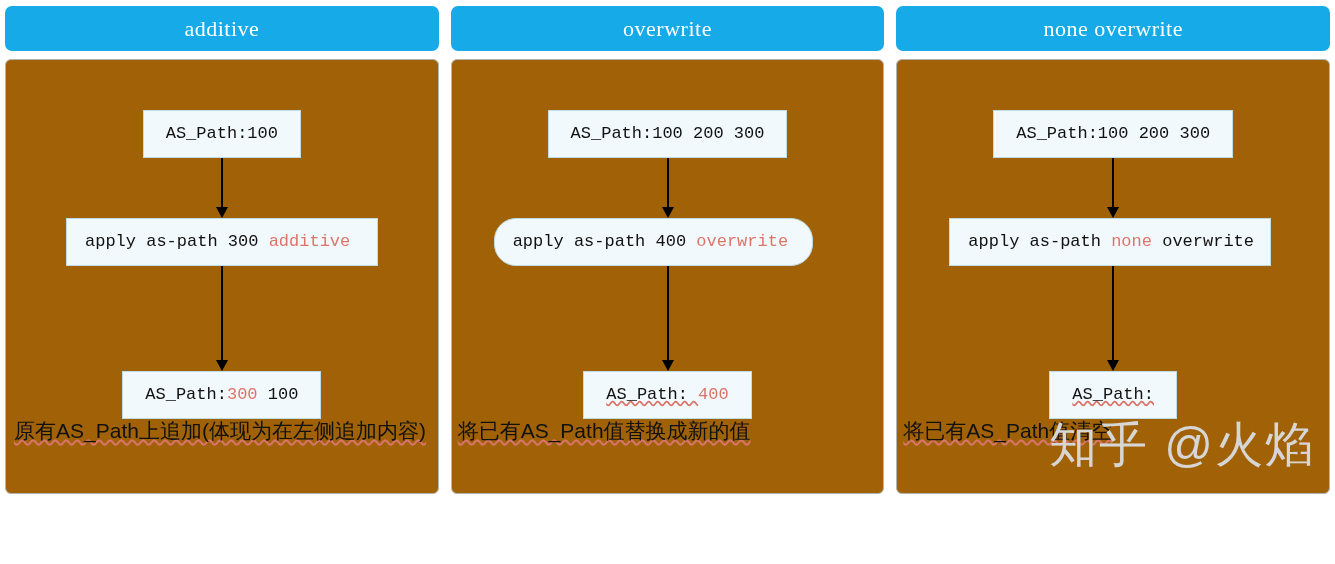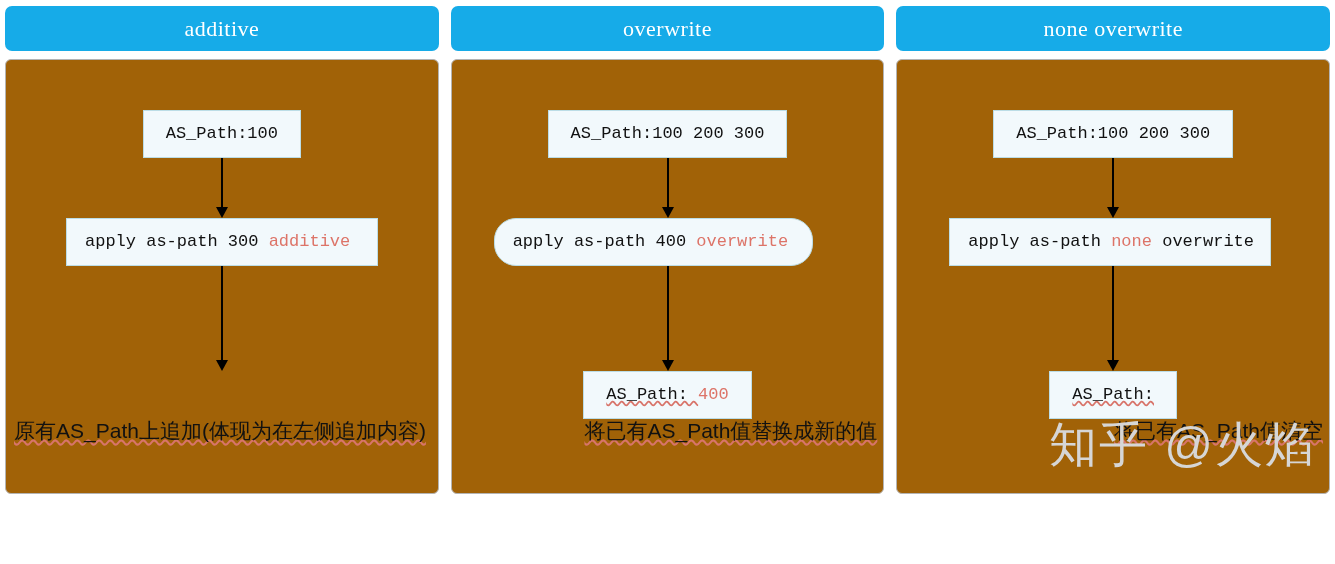--- a/index.html
+++ b/index.html
@@ -117,21 +117,21 @@
     border-top: 11px solid #000000;
     margin-top: -1px;
   }
   .arrow.short .shaft { height: 50px; }
   .arrow.long .shaft  { height: 95px; }
 
   .caption {
     position: absolute;
     left: 0; right: 0;
     bottom: 48px;
-    text-align: right;
+    text-align: left;
     font-size: 21px;
     color: #111111;
     font-family: "Liberation Sans", "DejaVu Sans", sans-serif;
     padding: 0 6px;
     box-sizing: border-box;
     white-space: nowrap;
   }
   .caption.left { text-align: left; padding-left: 8px; }
 
   .watermark {
@@ -169,20 +169,23 @@
 
         <div class="node wide p1">
           <span>apply as-path 300 </span><span class="red">additive</span>
         </div>
 
         <div class="arrow long">
           <div class="shaft"></div>
           <div class="head"></div>
         </div>
 
+        <div class="node">
+          <span>AS_Path:</span><span class="red">300</span><span> 100</span>
+        </div>
 
       </div>
 
       <div class="caption left">
         <span class="sq">原有AS_Path上追加(体现为在左侧追加内容)</span>
       </div>
     </div>
   </div>
 
   <div class="panel">

